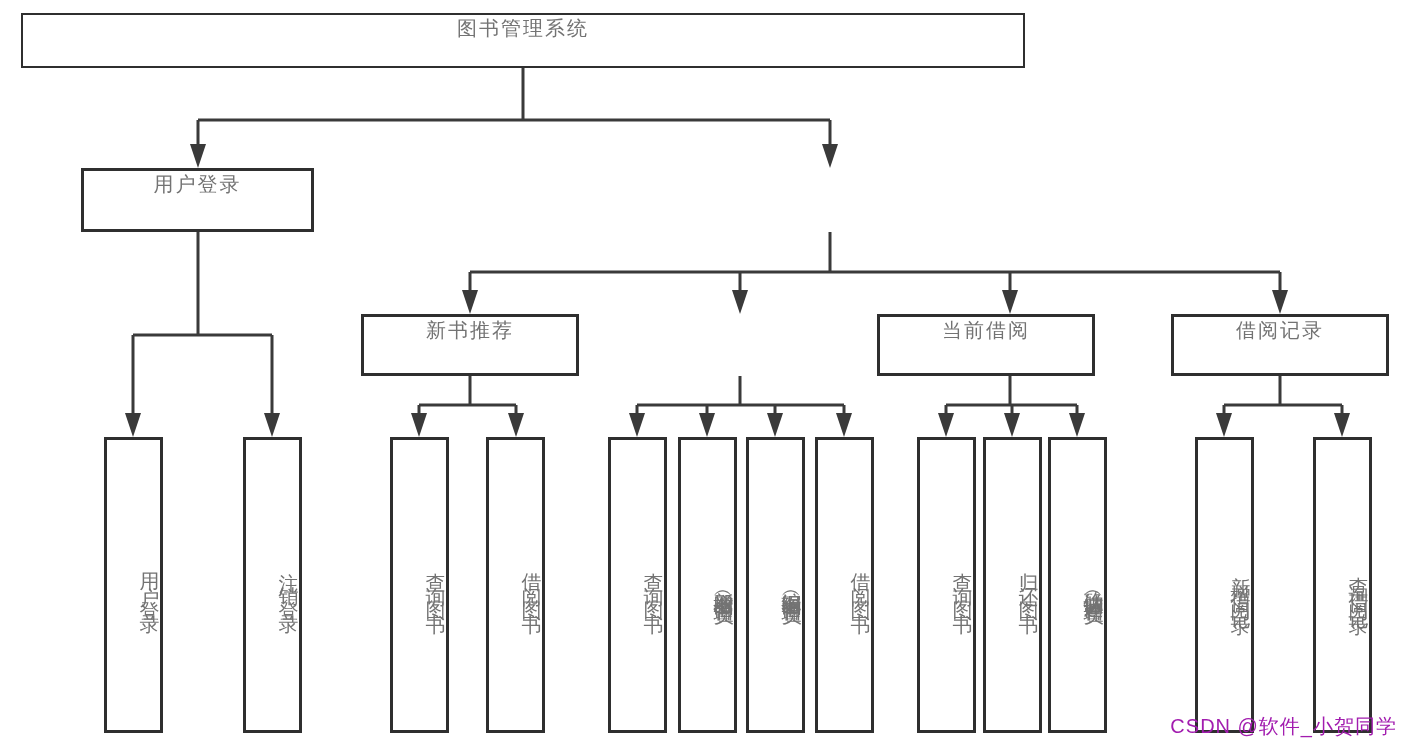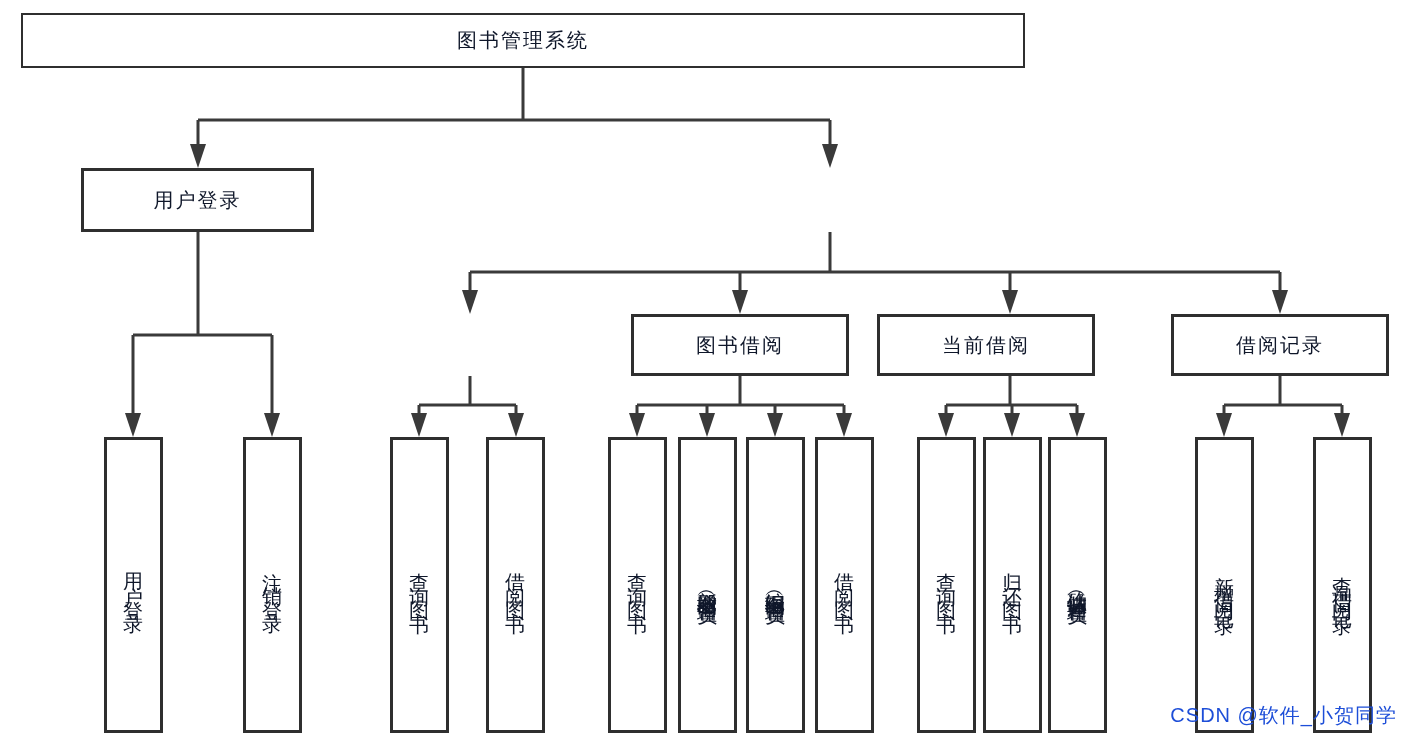--- a/index.html
+++ b/index.html
@@ -9,37 +9,37 @@
     background:#ffffff;
     font-family:"Liberation Sans","DejaVu Sans",sans-serif;
     overflow:hidden;
   }
   svg.connectors{position:absolute;left:0;top:0;z-index:1;}
   .node{
     position:absolute;
     background:#ffffff;
     border:3px solid #2f2f2f;
     box-sizing:border-box;
-    display:flex;align-items:center;justify-content:center;
-    color:#0f172a;
+    display:flex;align-items:flex-start;justify-content:center;
+    color:#737373;
     z-index:2;
   }
   .hbox{font-size:20px;letter-spacing:2px;}
   .root{border-width:2px;}
   .leaf{
     writing-mode:vertical-rl;
     text-orientation:mixed;
     font-size:20px;
     line-height:1;
   }
   .watermark{
     position:absolute;
-    right:8px;bottom:18px;
+    right:8px;bottom:7px;
     font-size:20px;
-    color:#1d4ed8;
+    color:#a21caf;
     letter-spacing:1px;
     z-index:3;
     white-space:nowrap;
   }
 </style>
 </head>
 <body>
 
 <div class="canvas">
 
@@ -84,22 +84,22 @@
   </svg>
 
   <div class="node hbox root" style="left:21px;top:13px;width:1004px;height:55px;">
     <span>图书管理系统</span>
   </div>
 
   <div class="node hbox" style="left:81px;top:168px;width:233px;height:64px;">
     <span>用户登录</span>
   </div>
 
-  <div class="node hbox" style="left:631px;top:314px;width:218px;height:62px;">
-    <span>图书借阅</span>
+  <div class="node hbox" style="left:361px;top:314px;width:218px;height:62px;">
+    <span>新书推荐</span>
   </div>
   <div class="node hbox" style="left:877px;top:314px;width:218px;height:62px;">
     <span>当前借阅</span>
   </div>
   <div class="node hbox" style="left:1171px;top:314px;width:218px;height:62px;">
     <span>借阅记录</span>
   </div>
 
   <div class="node leaf" style="left: 104px; top: 437px; width: 59px; height: 296px; letter-spacing: 14px;">用户登录</div>
   <div class="node leaf" style="left: 243px; top: 437px; width: 59px; height: 296px; letter-spacing: 14px;">注销登录</div>

